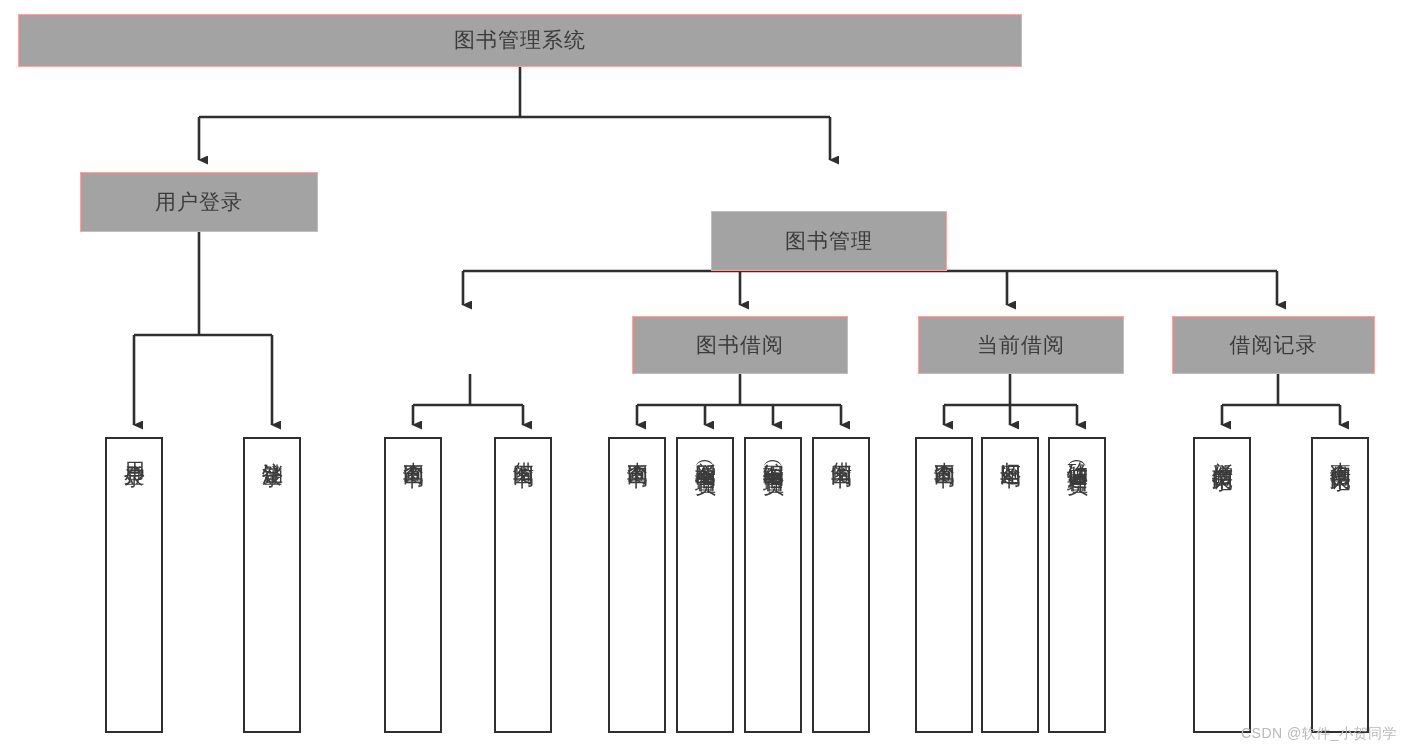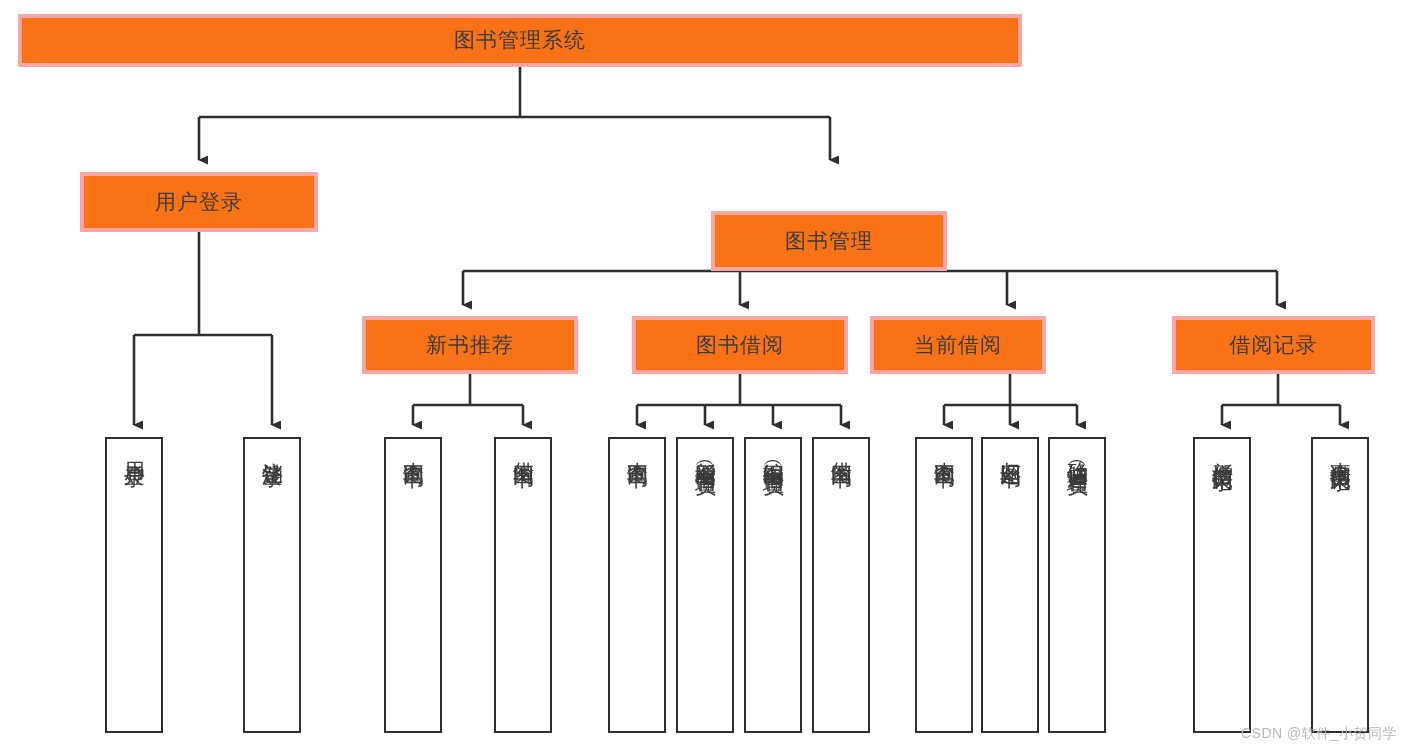--- a/index.html
+++ b/index.html
@@ -22,22 +22,22 @@
   svg.tree-canvas {
     position: absolute;
     top: 0;
     left: 0;
     width: 1405px;
     height: 747px;
   }
   .node-box {
     position: absolute;
     box-sizing: border-box;
-    border: 4px solid #fca5a5;
-    background: #f97316;
+    border: 1px solid #fca5a5;
+    background: #a3a3a3;
     display: flex;
     align-items: center;
     justify-content: center;
     color: #3b3b3b;
   }
   .node-label-h {
     font-size: 21px;
     line-height: 1.15;
     letter-spacing: 1px;
     white-space: nowrap;
@@ -136,27 +136,24 @@
     <span class="node-label-h">图书管理系统</span>
   </div>
 
   <div class="node-box" style="left:80px; top:172px; width:238px; height:60px;">
     <span class="node-label-h">用户登录</span>
   </div>
   <div class="node-box" style="left:711px; top:172px; width:236px; height:60px;margin-top:39px;">
     <span class="node-label-h">图书管理</span>
   </div>
 
-  <div class="node-box" style="left:362px; top:316px; width:216px; height:58px;">
-    <span class="node-label-h">新书推荐</span>
-  </div>
   <div class="node-box" style="left:632px; top:316px; width:216px; height:58px;">
     <span class="node-label-h">图书借阅</span>
   </div>
-  <div class="node-box" style="left:870px; top:316px; width:176px; height:58px;">
+  <div class="node-box" style="left:918px; top:316px; width:206px; height:58px;">
     <span class="node-label-h">当前借阅</span>
   </div>
   <div class="node-box" style="left:1172px; top:316px; width:203px; height:58px;">
     <span class="node-label-h">借阅记录</span>
   </div>
 
   <div class="leaf-box" style="left:105px; top:437px; width:58px; height:296px;">
     <span class="node-label-v">用户登录</span>
   </div>
   <div class="leaf-box" style="left:243px; top:437px; width:58px; height:296px;">

